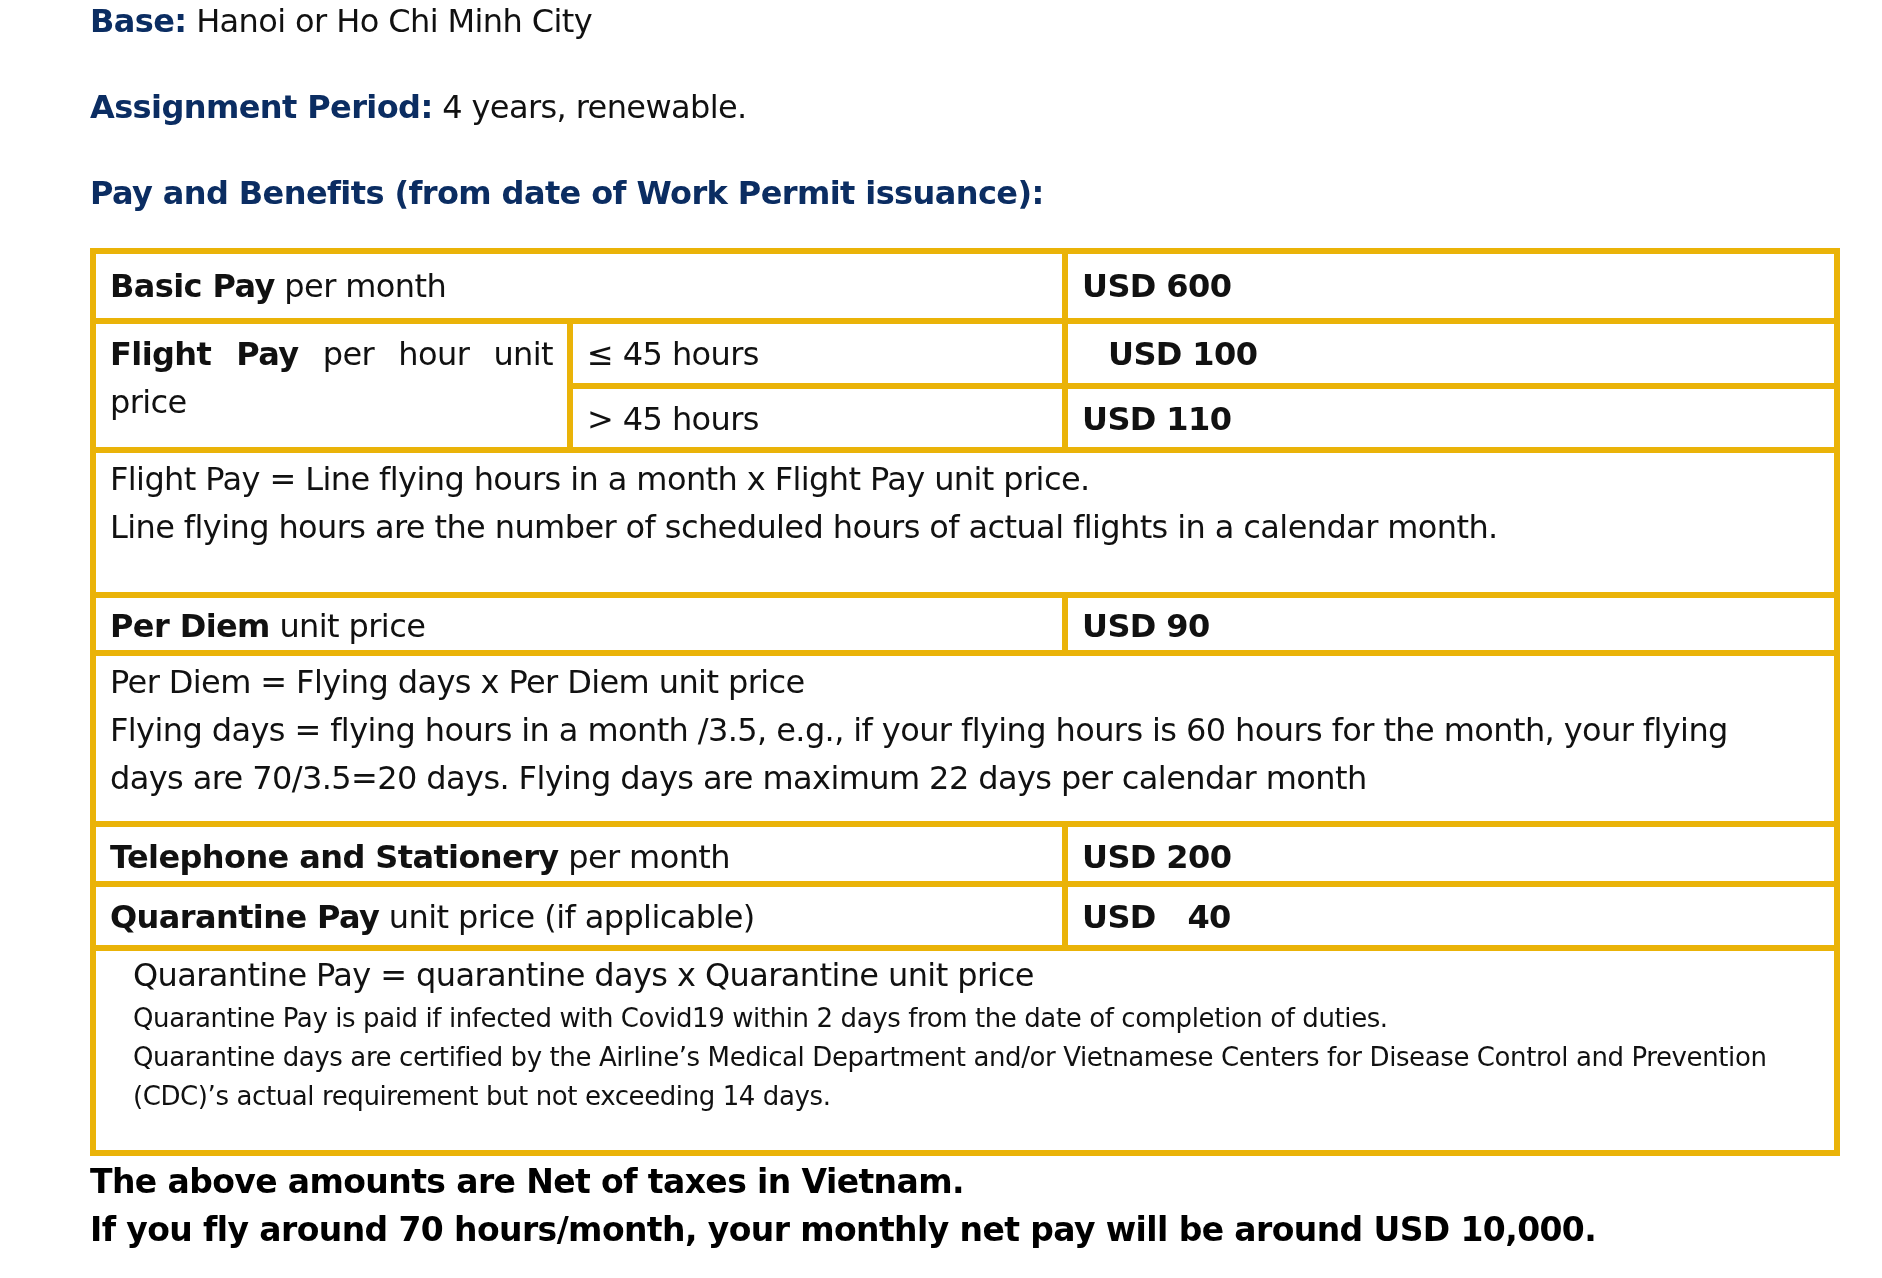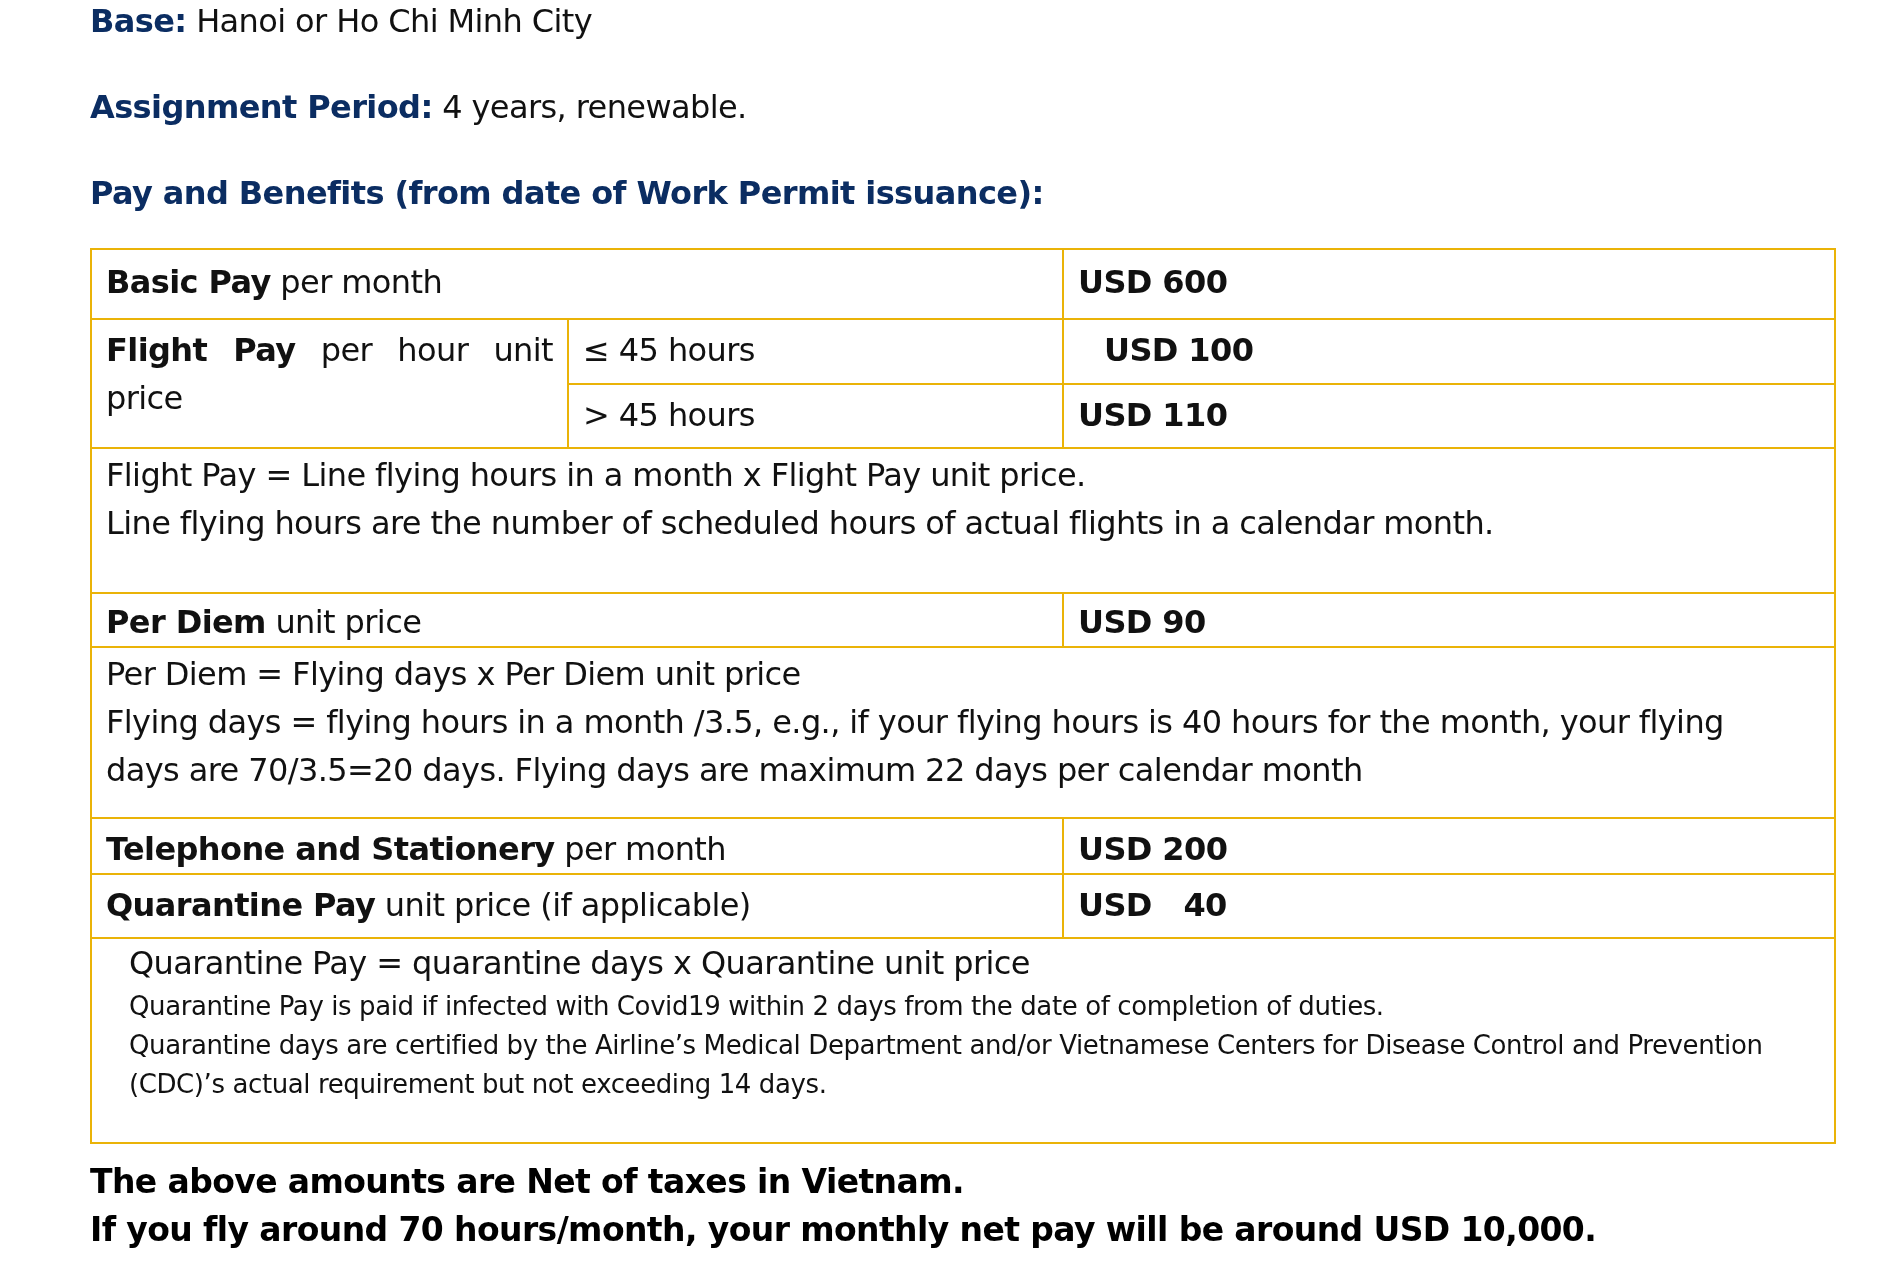--- a/index.html
+++ b/index.html
@@ -11,21 +11,21 @@
     .line { position: absolute; left: 90px; white-space: nowrap; }
     .lbl { color: #0b2d62; font-weight: bold; }
     .meta { font-size: 32px; letter-spacing: -0.6px; }
     .heading { font-size: 32px; letter-spacing: -0.6px; color: #0b2d62; font-weight: bold; }
     table.pay {
       position: absolute; left: 90px; top: 248px;
       width: 1744px; border-collapse: collapse; table-layout: fixed;
       font-size: 32px; letter-spacing: -0.6px;
     }
     table.pay td {
-      border: 2px solid #eab308; padding: 0 14px; vertical-align: top;
+      border: 6px solid #eab308; padding: 0 14px; vertical-align: top;
       line-height: 48px; overflow: hidden;
     }
     td.val { font-weight: bold; padding-left: 18px; margin-top: 16px; }
     .b { font-weight: bold; }
     .just { text-align: justify; text-align-last: justify; }
     .small { font-size: 26px; line-height: 39px; letter-spacing: -0.4px; display: block; }
     .desc-line { display: block; line-height: 48px; }
     .footer { font-size: 33px; font-weight: bold; letter-spacing: -0.6px; color: #000; }
     pre.keep { margin: 0; font: inherit; display: inline; white-space: pre; }
   </style>
@@ -77,21 +77,21 @@
   </tr>
   <tr style="height:51px;">
     <td colspan="2" style="padding-top:4px;">
       <span class="b">Per Diem</span><span> unit price</span>
     </td>
     <td class="val" style="padding-top:4px;">USD 90</td>
   </tr>
   <tr style="height:171px;">
     <td colspan="3" style="padding-top:2px;">
       <span class="desc-line">Per Diem = Flying days x Per Diem unit price</span>
-      <span class="desc-line">Flying days = flying hours in a month /3.5, e.g., if your flying hours is 40 hours for the month, your flying</span>
+      <span class="desc-line">Flying days = flying hours in a month /3.5, e.g., if your flying hours is 60 hours for the month, your flying</span>
       <span class="desc-line">days are 70/3.5=20 days. Flying days are maximum 22 days per calendar month</span>
     </td>
   </tr>
   <tr style="height:55px;">
     <td colspan="2" style="padding-top:6px;">
       <span class="b">Telephone and Stationery</span><span> per month</span>
     </td>
     <td class="val" style="padding-top:6px;">USD 200</td>
   </tr>
   <tr style="height:64px;">

